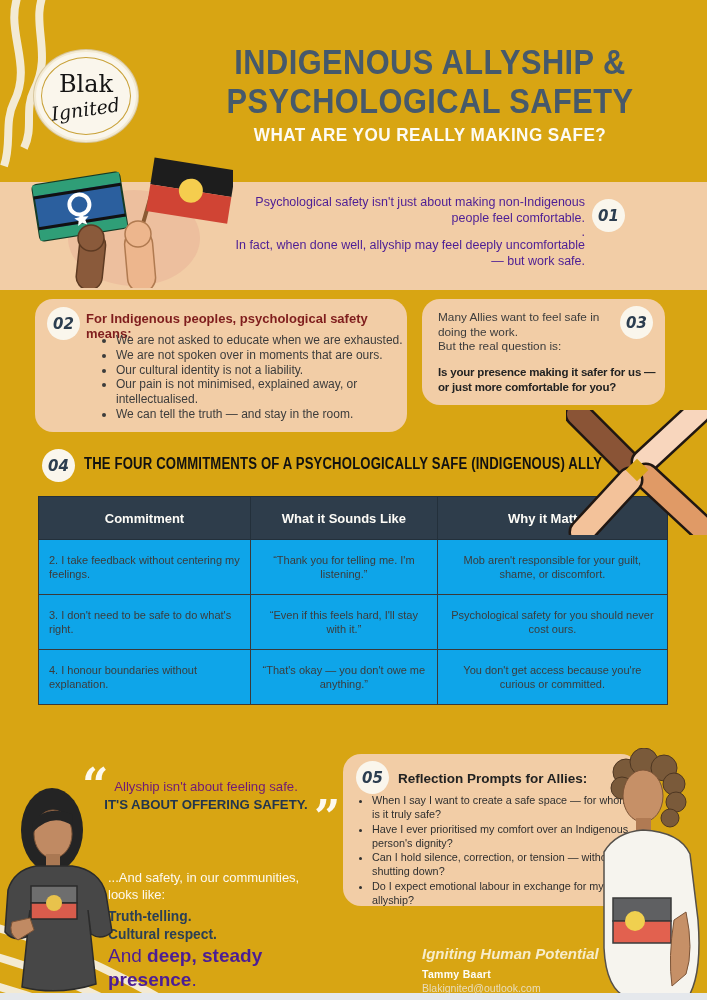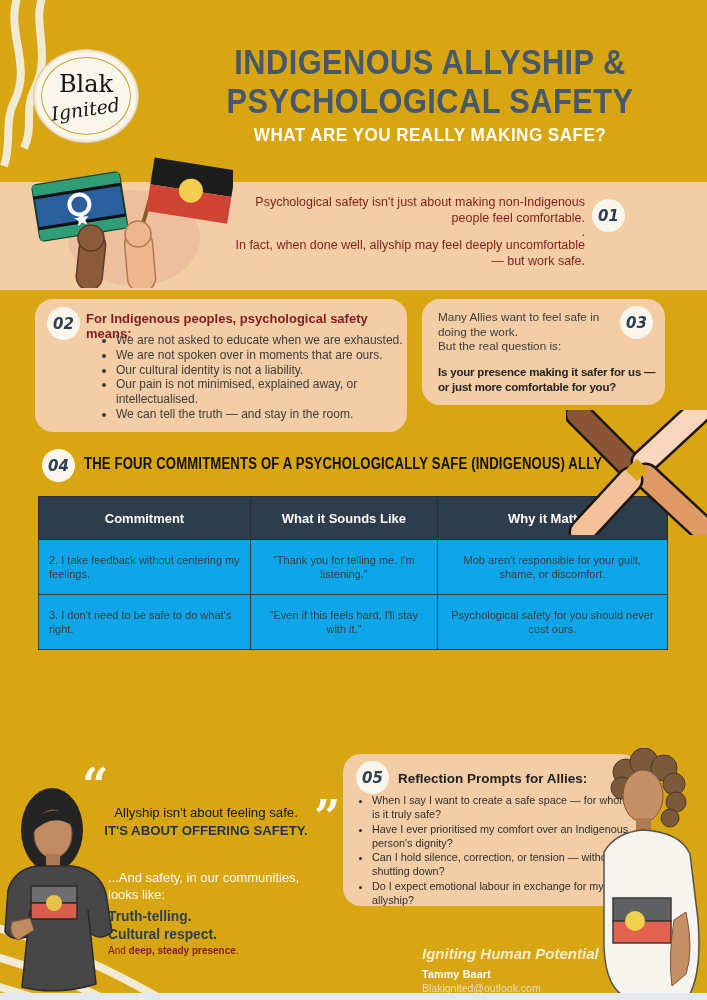--- a/index.html
+++ b/index.html
@@ -25,21 +25,21 @@
   .title{left:170px;top:42px;width:520px;text-align:center;margin:0;
     font-size:35px;line-height:1.12;font-weight:bold;color:#46596b;letter-spacing:.5px;
     transform:scaleX(.88);transform-origin:center top;}
   .subtitle{left:170px;top:124px;width:520px;text-align:center;
     font-size:19px;font-weight:bold;color:#fdfbf4;letter-spacing:.5px;
     transform:scaleX(.9);transform-origin:center top;}
 
   
   .band{left:0;top:182px;width:707px;height:108px;background:#f2cda6;}
   .intro-text{left:220px;top:195px;width:365px;text-align:right;
-    font-size:12.5px;line-height:1.26;color:#7f1d1d;}
+    font-size:12.5px;line-height:1.26;color:#4c1d95;}
   .intro-text .dot{line-height:.9;}
 
   
   .badge{width:33px;height:33px;border-radius:50%;background:#faf6ec;
     display:flex;align-items:center;justify-content:center;
     font-family:"DejaVu Sans",sans-serif;font-weight:bold;font-style:italic;
     font-size:15px;color:#2c3e50;z-index:4;}
 
   
   .card{background:#f2cda6;border-radius:18px;}
@@ -65,26 +65,26 @@
   td.c1{text-align:left;}
   col.w1{width:33.7%;} col.w2{width:29.7%;} col.w3{width:36.6%;}
 
   
   .openquote,.closequote{font-family:"DejaVu Serif",serif;font-weight:bold;
     font-size:46px;color:#fdf9ef;line-height:.6;z-index:2;}
   .openquote{left:82px;top:772px;}
   .closequote{left:314px;top:804px;}
   .quote-text{left:100px;top:778px;width:212px;text-align:center;z-index:2;
     font-size:13.2px;line-height:1.4;}
-  .quote-line1{color:#0f172a;margin-top:26px;}
+  .quote-line1{color:#701a75;}
   .quote-line2{color:#22354d;font-weight:bold;}
   .safety-list{left:108px;top:858px;width:196px;text-align:left;z-index:2;margin-top:12px;}
   .safety-intro{color:#fdf9ef;font-size:13px;line-height:1.3;margin-bottom:4px;}
   .safety-item{color:#2a3f55;font-weight:bold;font-size:13.8px;line-height:1.3;}
-  .safety-last{color:#7f1d1d;font-size:10px;line-height:1.3;}
+  .safety-last{color:#4c1d95;font-size:19px;line-height:1.3;}
   .safety-last b{font-weight:bold;}
 
   
   .card05{left:343px;top:754px;width:296px;height:152px;z-index:1;}
   .card05-heading{left:398px;top:771px;width:230px;font-size:13.5px;font-weight:bold;color:#222;z-index:2;}
   .card05-bullets{left:358px;top:793px;width:266px;margin:0;padding-left:14px;
     font-size:10.8px;line-height:1.32;color:#2f2f2f;z-index:2;}
 
   
   .footer-tagline{left:422px;top:925px;font-size:15px;font-weight:bold;font-style:italic;color:#f7ecc9;}
@@ -191,20 +191,25 @@
         <tr>
           <td class="c1">2. I take feedback without centering my feelings.</td>
           <td>“Thank you for telling me. I'm listening.”</td>
           <td>Mob aren't responsible for your guilt, shame, or discomfort.</td>
         </tr>
         <tr>
           <td class="c1">3. I don't need to be safe to do what's right.</td>
           <td>“Even if this feels hard, I'll stay with it.”</td>
           <td>Psychological safety for you should never cost ours.</td>
         </tr>
+        <tr>
+          <td class="c1">4. I honour boundaries without explanation.</td>
+          <td>“That's okay — you don't owe me anything.”</td>
+          <td>You don't get access because you're curious or committed.</td>
+        </tr>
       </tbody>
     </table>
   </div>
 
   <svg class="abs z3" style="left:566px;top:410px;" width="141" height="125" viewBox="0 0 141 125">
     <g stroke-linecap="round">
       <line x1="12" y1="4" x2="62" y2="54" stroke="#201712" stroke-width="27"></line>
       <line x1="12" y1="4" x2="62" y2="54" stroke="#8a5436" stroke-width="22"></line>
       <line x1="132" y1="2" x2="78" y2="52" stroke="#201712" stroke-width="27"></line>
       <line x1="132" y1="2" x2="78" y2="52" stroke="#f8d6bd" stroke-width="22"></line>

